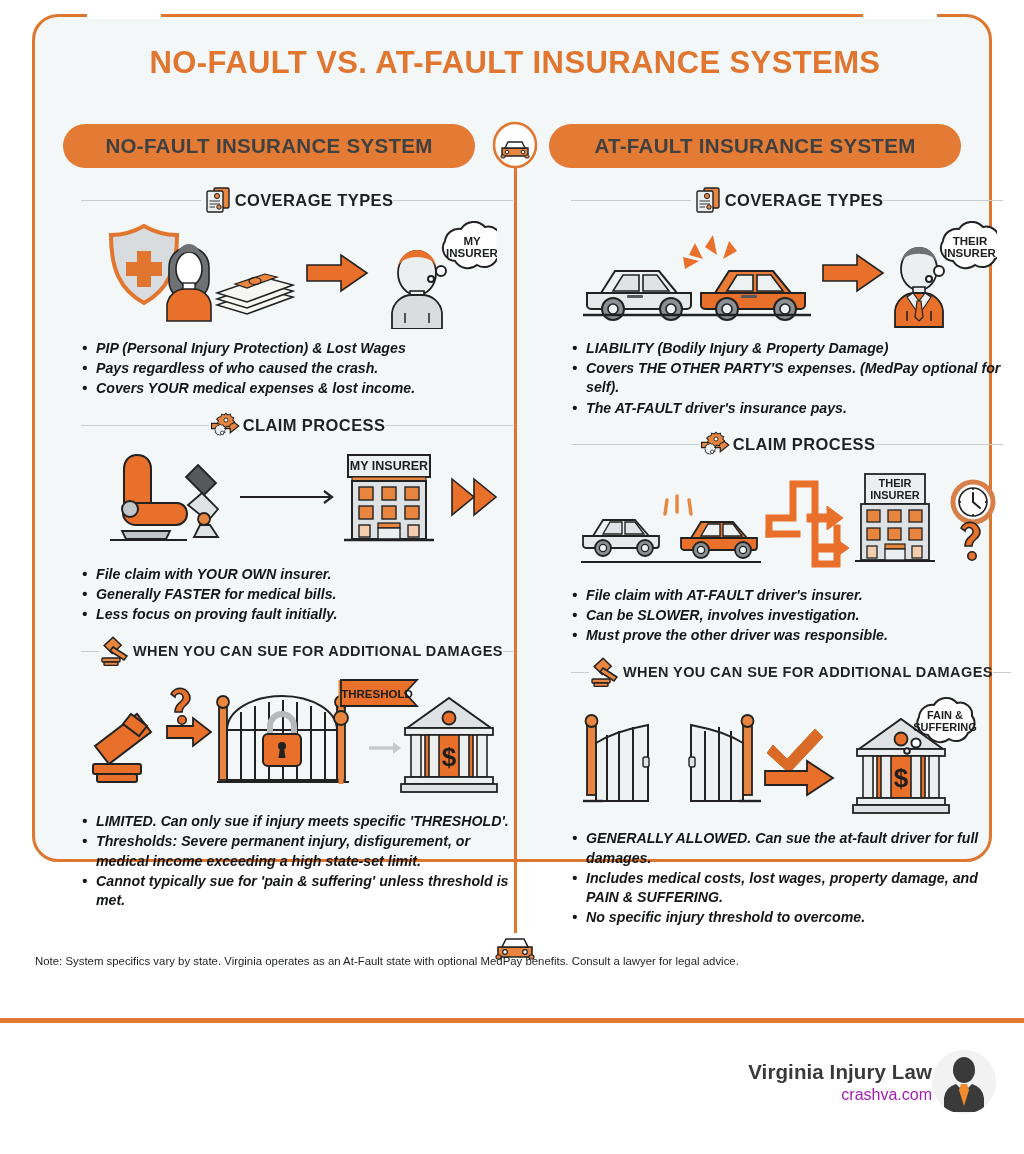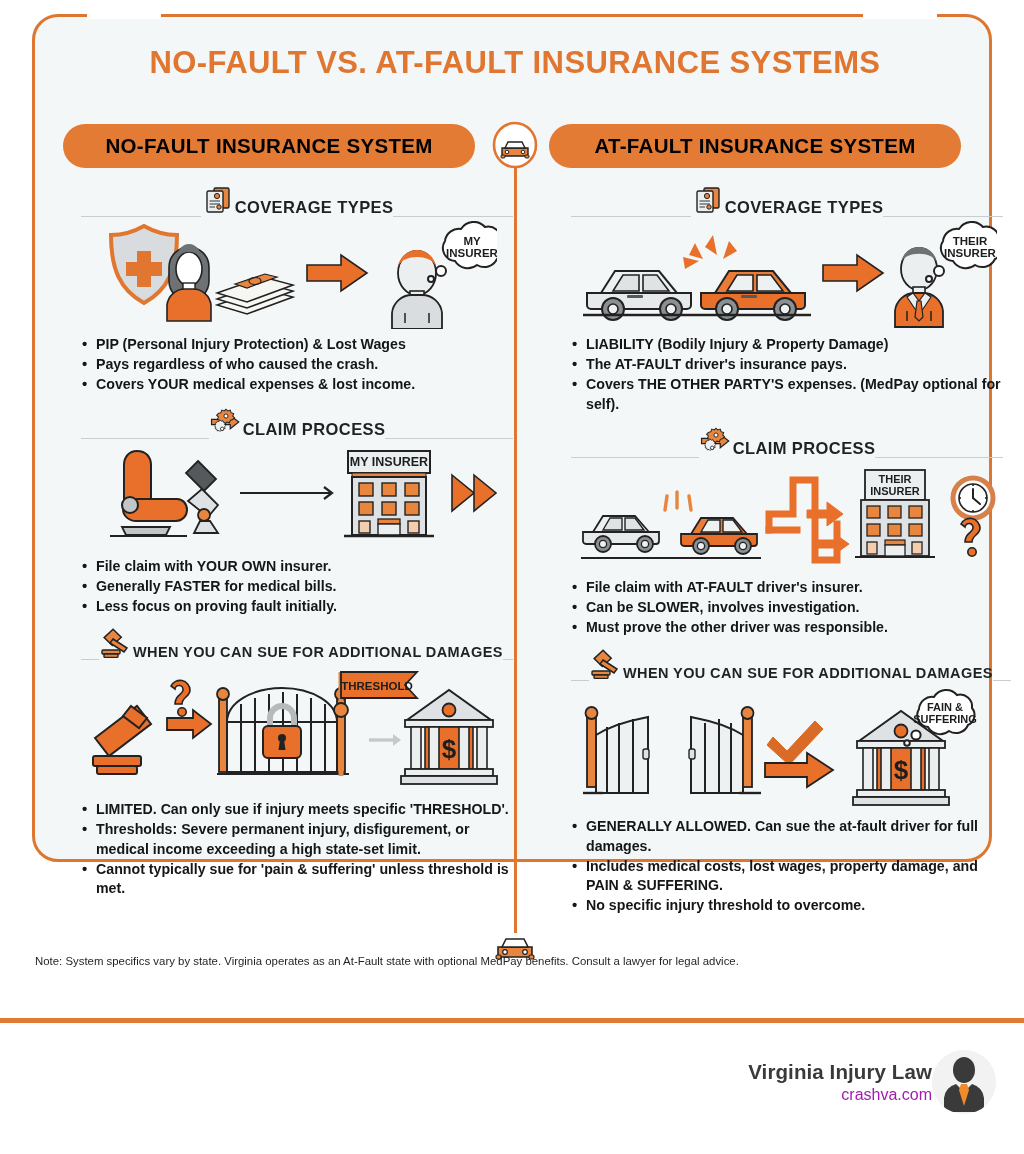--- a/index.html
+++ b/index.html
@@ -35,21 +35,21 @@
     text-align: center;
     font-size: 31px; font-weight: bold; letter-spacing: .4px;
     color: #e0762f;
     font-family: "Liberation Sans", sans-serif;
   }
 
   
   .pill {
     position: absolute; top: 107px; height: 44px;
     background: #e37b35; border-radius: 24px;
-    color: #000000; font-size: 20.5px; font-weight: bold; letter-spacing: .3px;
+    color: #404040; font-size: 20.5px; font-weight: bold; letter-spacing: .3px;
     display: flex; align-items: center; justify-content: center;
   }
   .pill.left  { left: 28px;  width: 412px; }
   .pill.right { right: 28px; width: 412px; }
 
   
   .divider {
     position: absolute; left: 479px; top: 146px;
     width: 3px; height: 770px; background: #e0762f;
   }
@@ -62,36 +62,36 @@
     width: 42px; height: 34px;
   }
 
   
   .col { position: absolute; top: 166px; width: 432px; }
   .col.left  { left: 46px; }
   .col.right { left: 536px; }
 
   
   .sec-head {
-    display: flex; align-items: flex-end; 
+    display: flex; align-items: center; 
     margin-bottom: 4px;
   }
   .sec-line { flex: 1 1 auto; height: 1px; background: #c8cdd0; }
   .sec-line.short { flex: 0 0 18px; }
   .sec-icon { flex: 0 0 auto; width: 34px; height: 34px; display:block; }
   .sec-title {
     flex: 0 0 auto;
     font-size: 16.5px; font-weight: bold; letter-spacing: .4px; color: #1f2223;
     white-space: nowrap;
   }
   .sec-title.small { font-size: 14.5px; }
 
   .art { display:block; margin: 4px auto 6px; }
 
-  ul.bullets { list-style: none; margin-top: 2px; }
+  ul.bullets { list-style: none; margin-top: 10px; font-style: italic; }
   ul.bullets li {
     position: relative;
     padding-left: 15px;
     font-size: 14.2px;
     line-height: 19.2px;
     color: #141617;
     font-weight: bold;
     margin-bottom: 1px;
   }
   ul.bullets li::before {
@@ -456,22 +456,22 @@
             <path d="M30 24a14 14 0 0 1 16-12 15 15 0 0 1 24-2 13 13 0 0 1 16 14 12 12 0 0 1-4 18 14 14 0 0 1-20 6 15 15 0 0 1-22-4 13 13 0 0 1-10-20z" fill="#fff" stroke="#222" stroke-width="2"></path>
             <circle cx="26" cy="54" r="5" fill="#fff" stroke="#222" stroke-width="2"></circle>
             <circle cx="16" cy="62" r="3" fill="#fff" stroke="#222" stroke-width="2"></circle>
             <text x="57" y="28" text-anchor="middle" font-family="Liberation Sans, sans-serif" font-size="11.5" font-weight="bold" fill="#1b1d1e">THEIR</text>
             <text x="57" y="40" text-anchor="middle" font-family="Liberation Sans, sans-serif" font-size="11.5" font-weight="bold" fill="#1b1d1e">INSURER</text>
           </g>
         </svg>
 
         <ul class="bullets">
           <li>LIABILITY (Bodily Injury &amp; Property Damage)</li>
+          <li>Covers THE OTHER PARTY'S expenses. (MedPay optional for self).</li>
           <li>The AT-FAULT driver's insurance pays.</li>
-          <li>Covers THE OTHER PARTY'S expenses. (MedPay optional for self).</li>
         </ul>
       </div>
 
       <div class="block">
         <div class="sec-head">
           <div class="sec-line"></div>
           <svg class="sec-icon" viewBox="0 0 40 34">
             <path d="M3 14h22V9l10 8-10 8v-5H3z" fill="#e8853f" stroke="#222" stroke-width="1.4"></path>
             <g fill="#e8853f" stroke="#222" stroke-width="1.2">
               <path d="M20 2l2 2 3-1 1 3 3 1-1 3 2 2-2 2-3 1-1 3-3-1-2 2-2-2-3 1-1-3-3-1 1-3-2-2 2-2 3-1 1-3 3 1z"></path>

